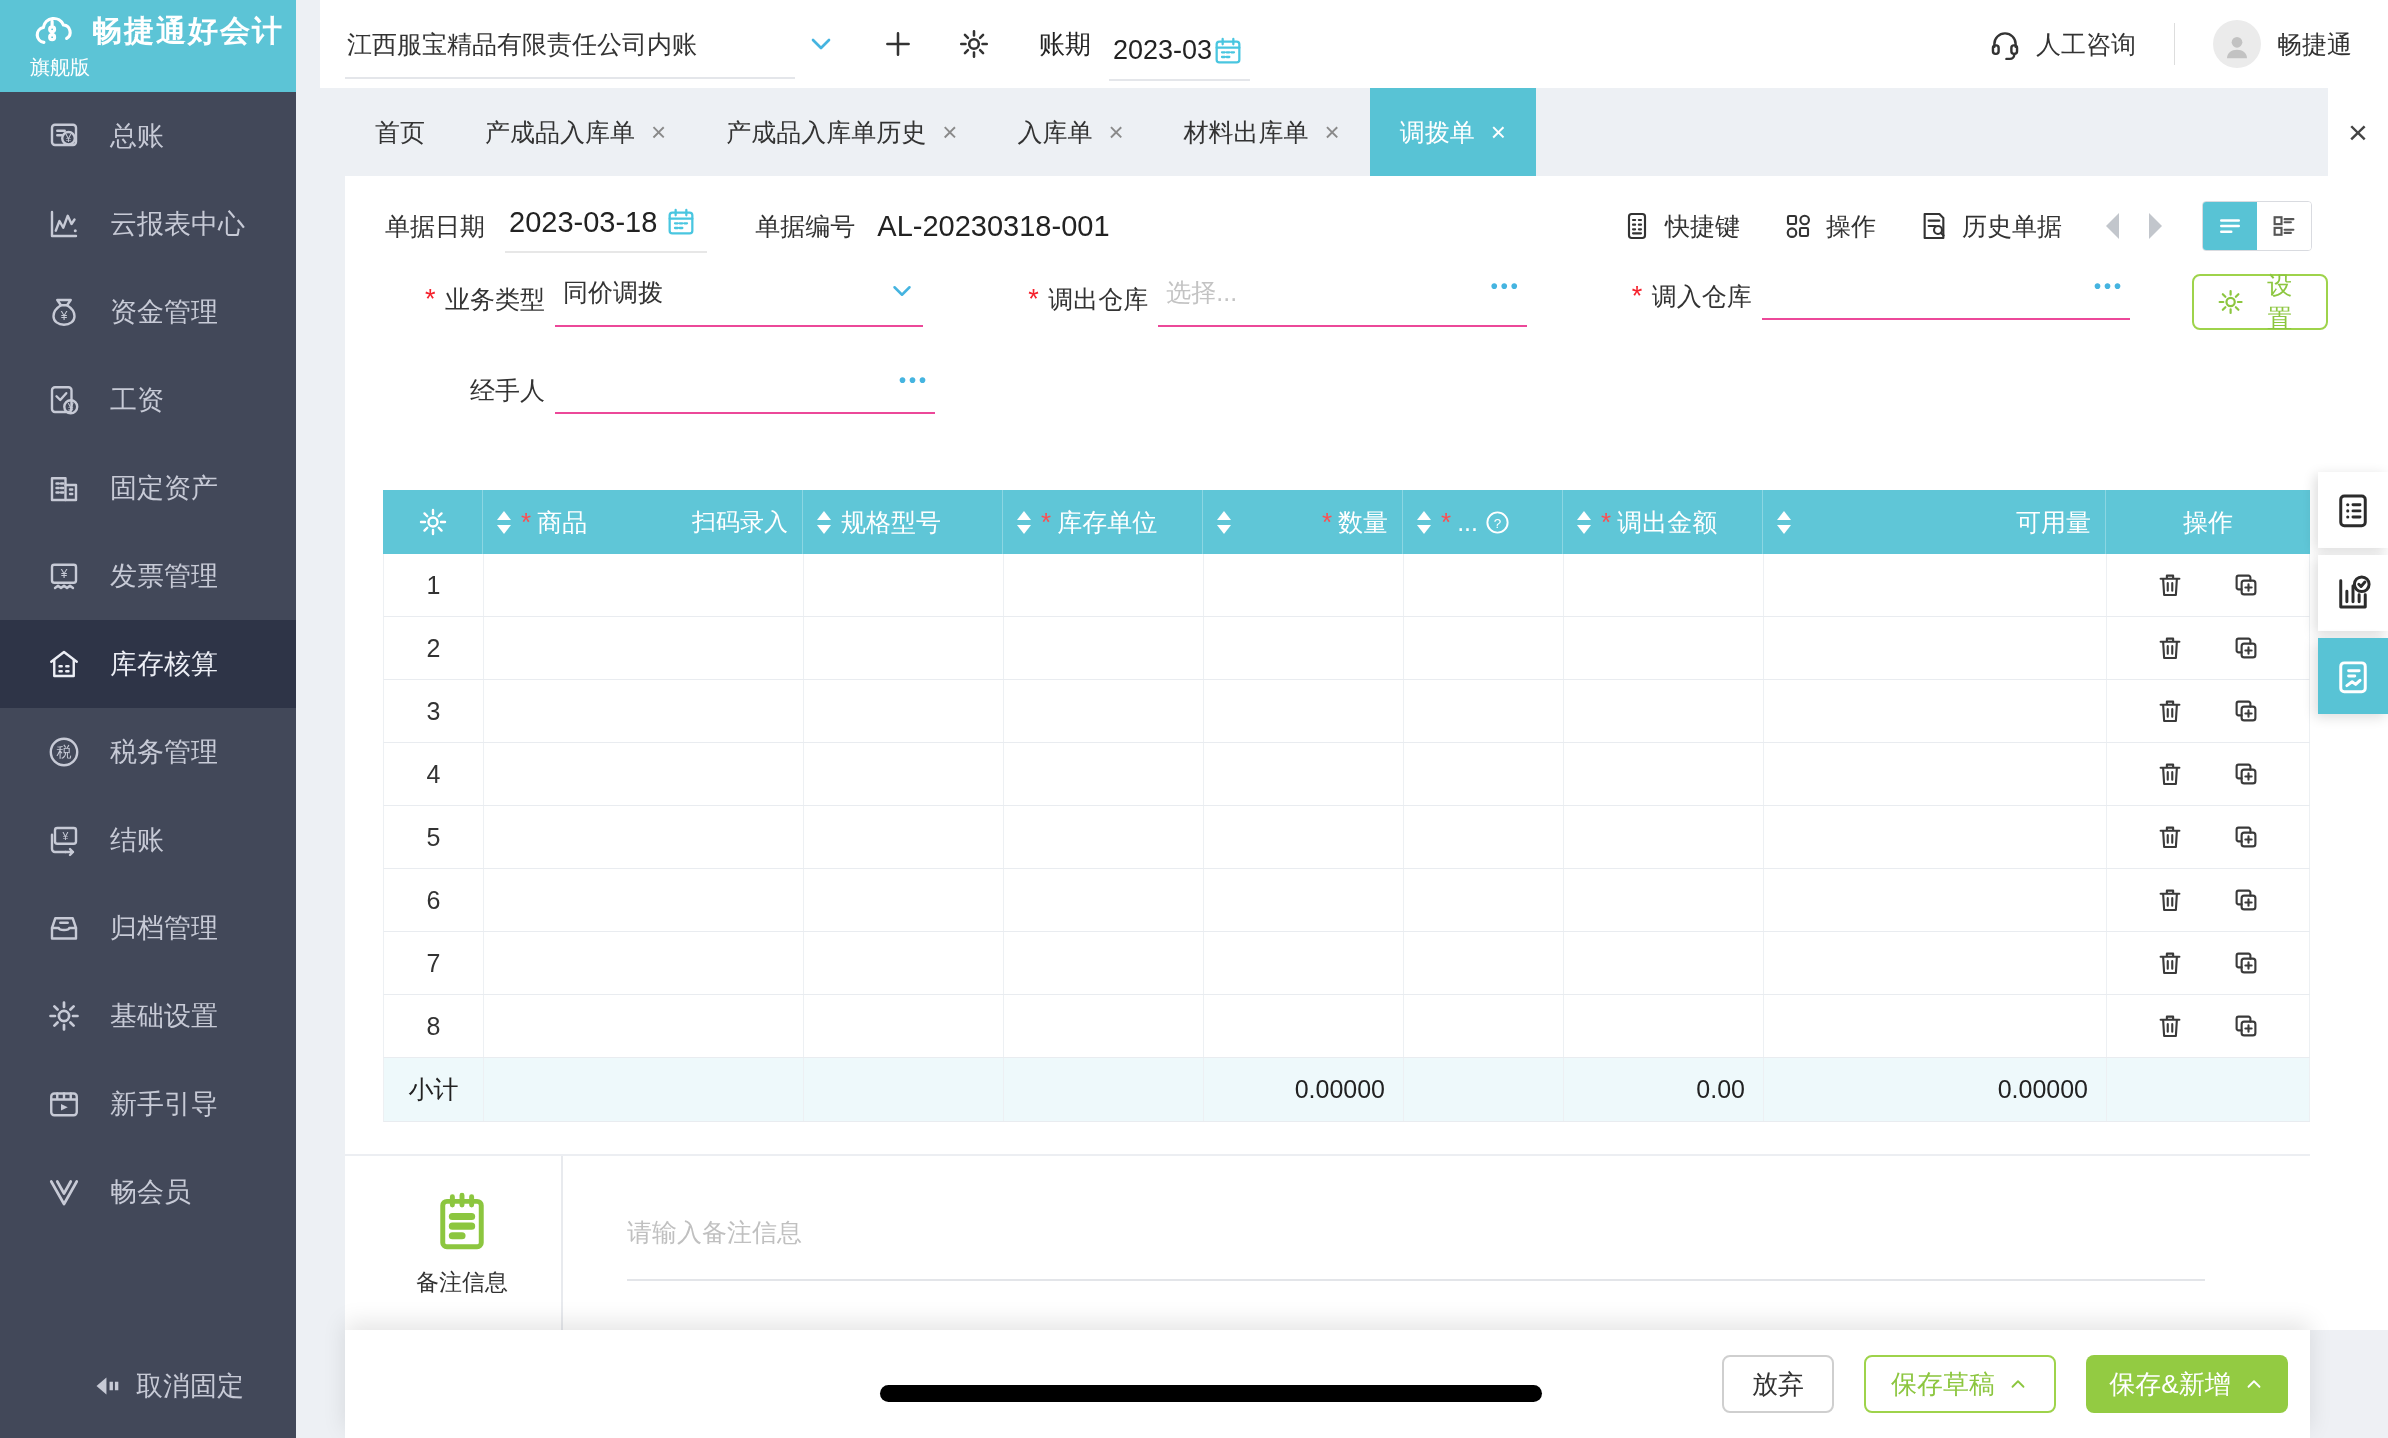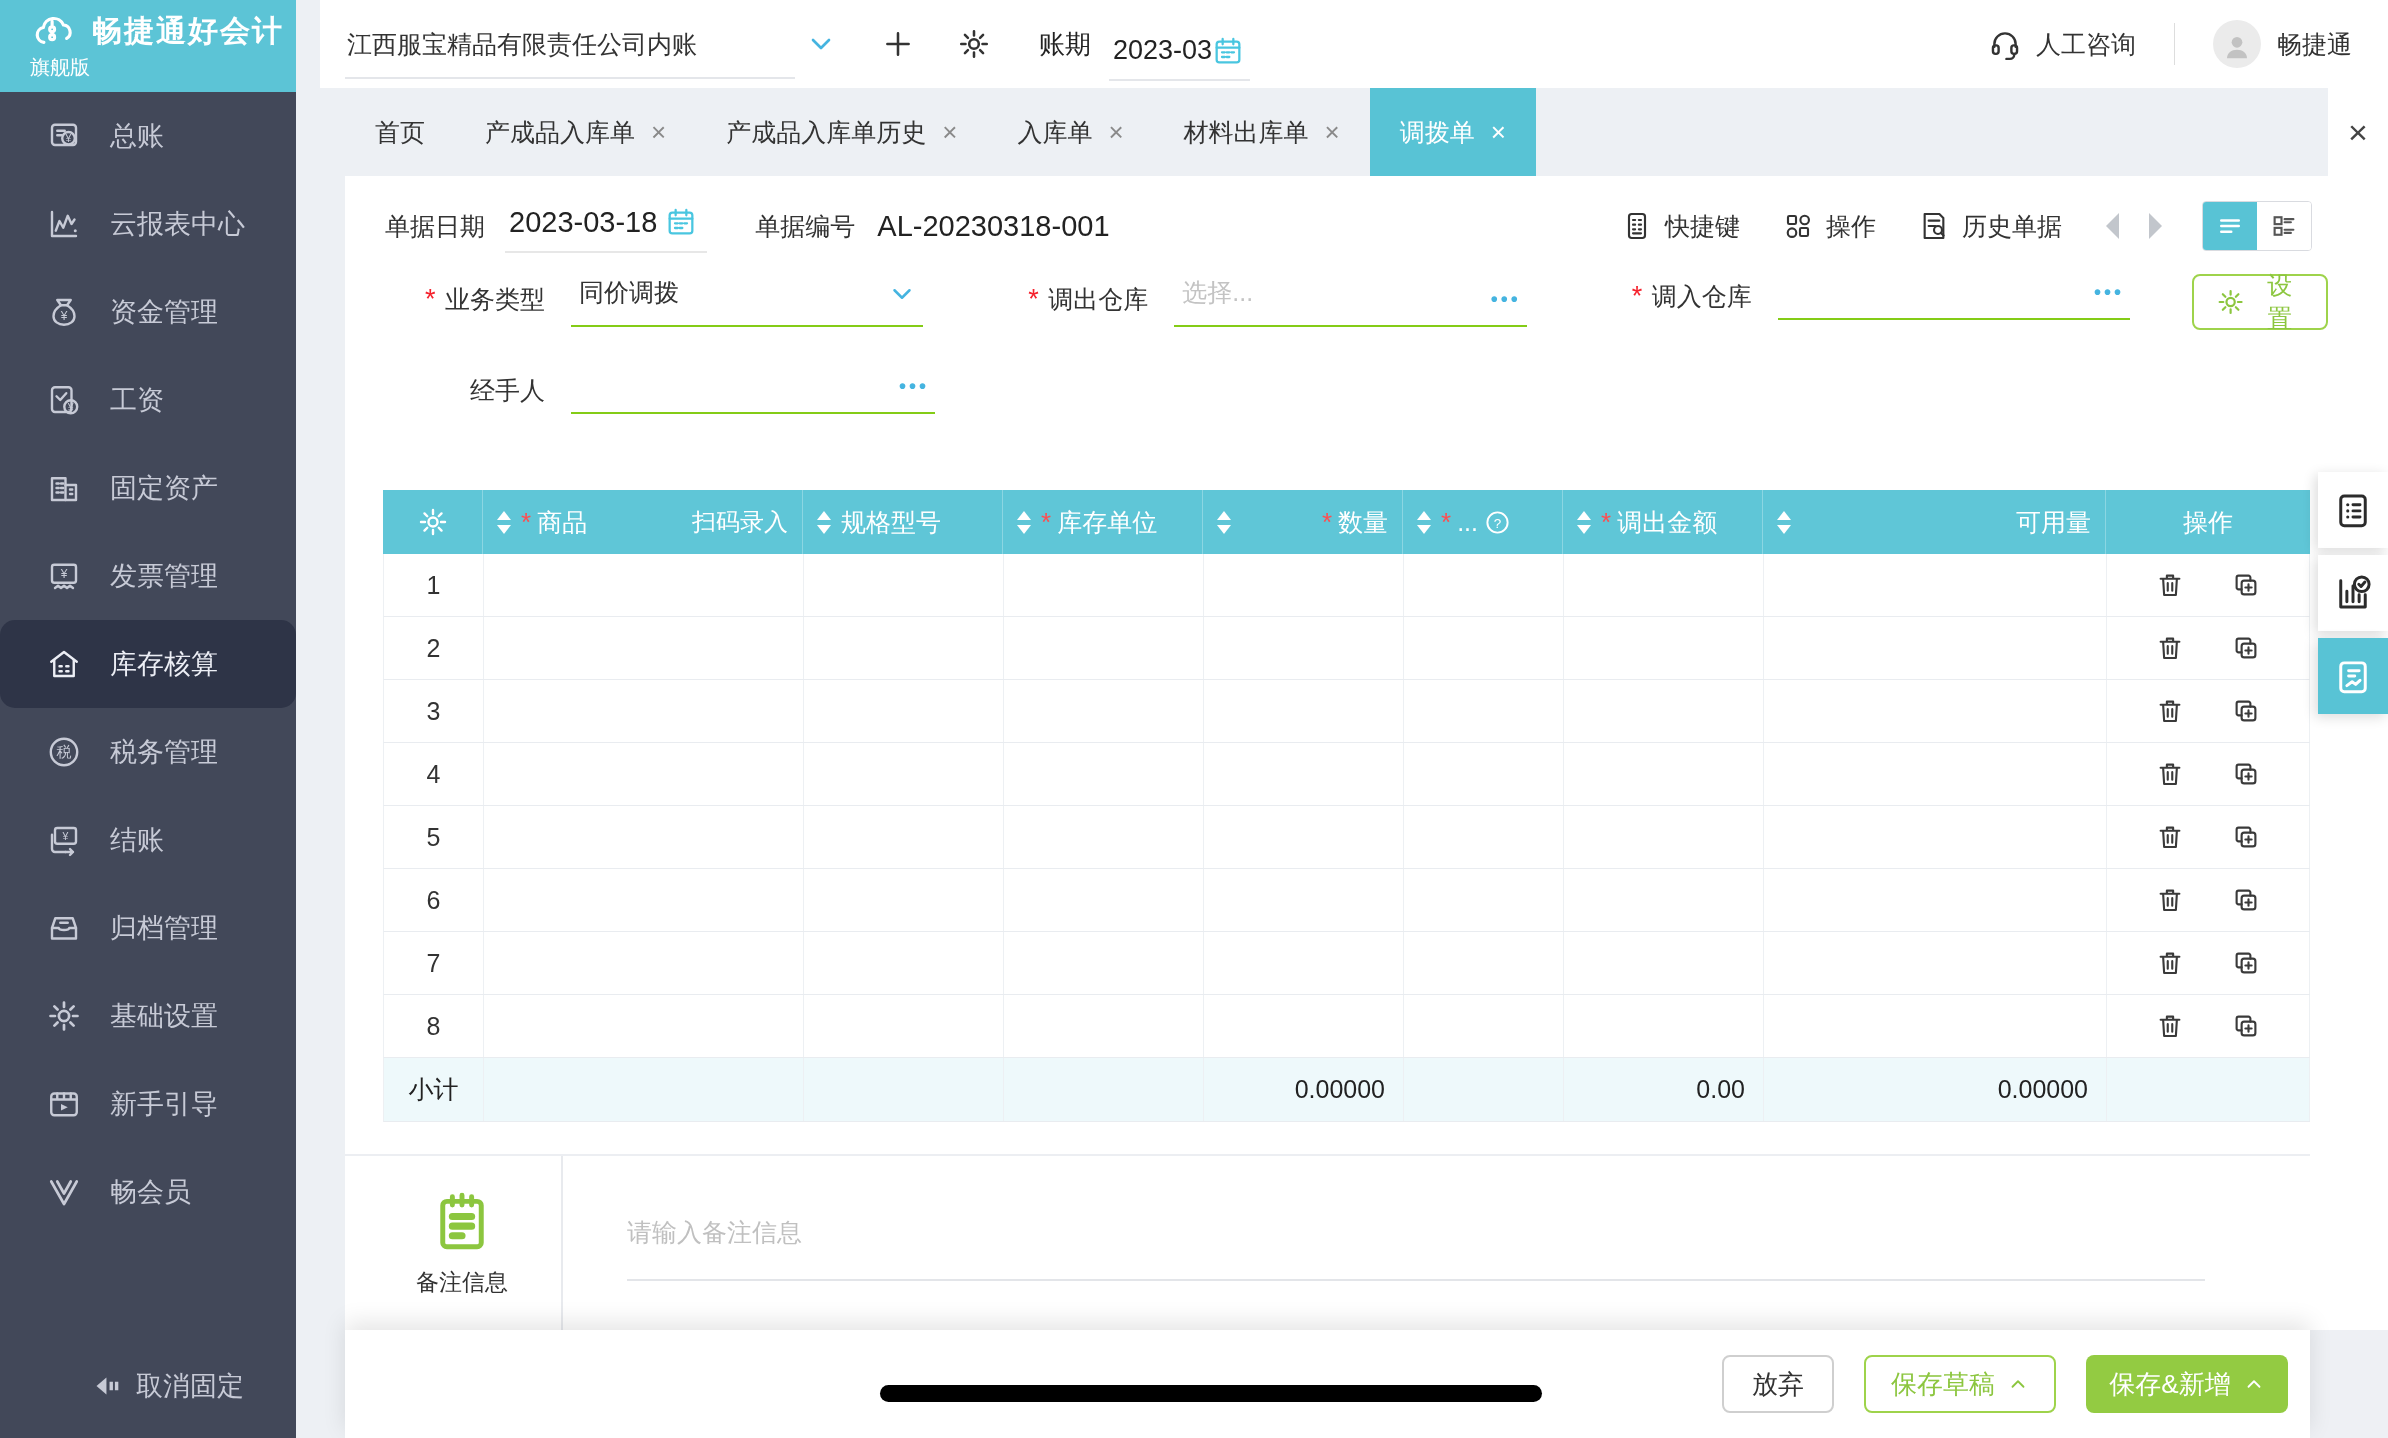--- a/index.html
+++ b/index.html
@@ -10,21 +10,21 @@
 
   
   .sidebar { position:absolute; left:0; top:0; width:296px; height:100%; background:#424859; color:#c7cad6; z-index:6; }
   .logo { height:92px; background:#5cc4d6; color:#fff; padding:10px 0 0 26px; }
   .logo-row { display:flex; align-items:center; gap:12px; }
   .logo-icon { width:54px; height:42px; color:#fff; }
   .brand { font-size:30px; font-weight:bold; letter-spacing:2px; white-space:nowrap; }
   .edition { font-size:20px; margin-top:2px; margin-left:4px; }
   .menu { position:absolute; top:92px; left:0; right:0; }
   .menu-item { height:88px; display:flex; align-items:center; padding-left:46px; gap:28px; font-size:27px; cursor:pointer; }
-  .menu-item.active { background:#2e3447; color:#eceef5;border-radius:15px; }
+  .menu-item.active { background:#2e3447; color:#eceef5; }
   .mi { width:36px; height:36px; flex:none; color:#c7cad6; }
   .menu-item.active .mi { color:#eceef5; }
   .unpin { position:absolute; bottom:0; left:0; right:0; height:104px; display:flex; align-items:center; padding-left:88px; gap:14px; font-size:27px; cursor:pointer; }
   .unpin .mi { width:34px; height:34px; }
 
   
   .main { position:absolute; left:320px; top:0; right:0; bottom:0; }
   .topbar { height:88px; background:#fff; display:flex; align-items:center; padding:0 36px 0 25px; }
   .company { display:flex; align-items:center; gap:10px; cursor:pointer; }
   .company-name { display:inline-block; width:450px; font-size:25px; color:#333; padding:0 6px 16px 2px; border-bottom:2px solid #e4e6ea; margin-top:18px; white-space:nowrap; overflow:hidden; }
@@ -70,21 +70,21 @@
   .vt-btn.active { background:#58c3d5; color:#fff; }
 
   
   .form-area { position:absolute; top:96px; left:80px; right:60px; }
   .form-row { display:flex; align-items:flex-start; }
   .form-row.row2 { margin-top:36px; }
   .fgroup { width:510px; display:flex; align-items:center; }
   .fgroup.gapped { margin-left:105px; }
   .req { color:#f5222d; font-size:27px; width:18px; flex:none; }
   .flabel { font-size:25px; color:#333; width:102px; text-align:right; flex:none; white-space:nowrap; }
-  .ffield { flex:1; margin-left:26px; border-bottom:2px solid #84cc16; padding:4px 6px 16px 8px; display:flex; align-items:flex-end; justify-content:space-between; min-height:48px; font-size:25px; cursor:pointer; }
+  .ffield { flex:1; margin-left:10px; border-bottom:2px solid #ec4899; padding:4px 6px 16px 8px; display:flex; align-items:flex-start; justify-content:space-between; min-height:48px; font-size:25px; cursor:pointer; }
   .fvalue { color:#333; }
   .fplaceholder { color:#c3c3c3; }
   .fchev { width:30px; height:30px; color:#45b4e0; }
   .dots { color:#45b4e0; font-size:20px; letter-spacing:3px; font-weight:bold; cursor:pointer; line-height:1; }
   .settings-btn { margin-left:62px; height:56px; padding:0 22px; border:2px solid #9ed34b; border-radius:8px; color:#8cc63f; font-size:25px; display:flex; align-items:center; gap:10px; background:#fff; cursor:pointer; margin-top:2px; }
   .settings-btn .ic { width:30px; height:30px; color:#8cc63f; }
 
   
   .grid { position:absolute; top:314px; left:38px; width:1927px; font-size:25px; }
   .gh { display:flex; height:64px; background:#5fc6d7; color:#fff; }

